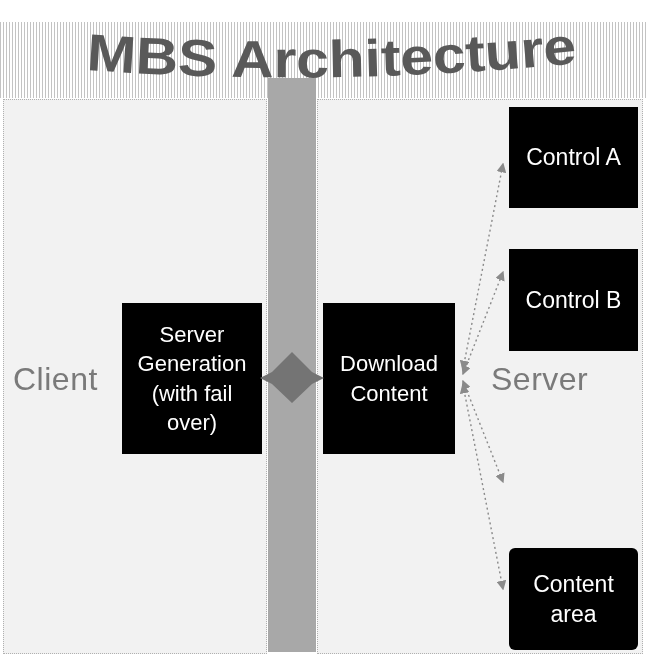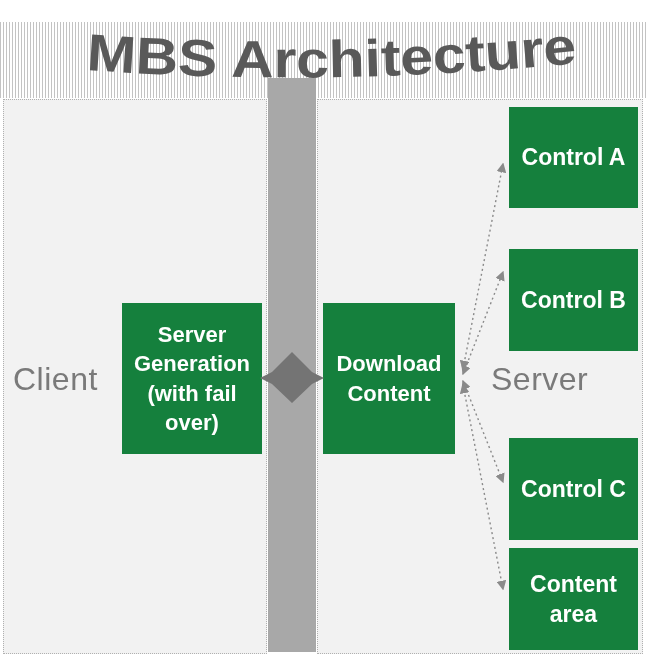--- a/index.html
+++ b/index.html
@@ -22,31 +22,31 @@
   .panel{
     position:absolute;top:99px;height:555px;background:#f2f2f2;
     border:1px dotted #b0b0b0;box-sizing:border-box;
   }
   #panel-server{left:3px;width:264px;}
   #panel-client{left:317px;width:326px;}
   
   .vbar{position:absolute;left:268px;top:78px;width:48px;height:574px;background:#a8a8a8;}
   
   .gbox{
-    position:absolute;background:#15803d;color:#ffffff;
+    position:absolute;background:#000000;color:#ffffff;
     display:flex;align-items:center;justify-content:center;text-align:center;
-    font-size:22px;line-height:1.32;font-weight:700;
+    font-size:22px;line-height:1.32;font-weight:400;
   }
   #box-delta{left:122px;top:303px;width:140px;height:151px;padding:0 11px;box-sizing:border-box;}
   #box-dm{left:323px;top:303px;width:132px;height:151px;padding:0 12px;box-sizing:border-box;}
   .ctrl{left:509px;width:129px;height:102px;font-size:23px;padding:0 10px;box-sizing:border-box;}
   #box-ca{top:107px;height:101px;}
   #box-cb{top:217px;margin-top:32px;}
   #box-cc{top:438px;}
-  #box-content{top:548px;}
+  #box-content{top:548px;border-radius:6px;}
   
   .side-label{
     position:absolute;color:#7a7a7a;font-size:32px;font-weight:400;
     letter-spacing:0.5px;
   }
   #label-server{left:13px;top:361px;}
   #label-client{left:491px;top:361px;}
   
   .overlay{position:absolute;left:0;top:0;width:648px;height:660px;pointer-events:none;}
   .dotline{stroke:#8a8a8a;stroke-width:1.4;stroke-dasharray:2 3;fill:none;}
@@ -80,23 +80,20 @@
   </div>
   <div class="gbox" id="box-dm">
     <span>Download Content</span>
   </div>
   <div class="gbox ctrl" id="box-ca">
     <span>Control A</span>
   </div>
   <div class="gbox ctrl" id="box-cb">
     <span>Control B</span>
   </div>
-  <div class="gbox ctrl" id="box-cc">
-    <span>Control C</span>
-  </div>
   <div class="gbox ctrl" id="box-content">
     <span>Content area</span>
   </div>
 
   <svg class="overlay" viewBox="0 0 648 660">
     <defs>
       <marker id="arrow" viewBox="0 0 10 10" refX="8.5" refY="5" markerWidth="7" markerHeight="7" orient="auto-start-reverse">
         <path d="M 0 0 L 10 5 L 0 10 z" fill="#8a8a8a"></path>
       </marker>
     </defs>

